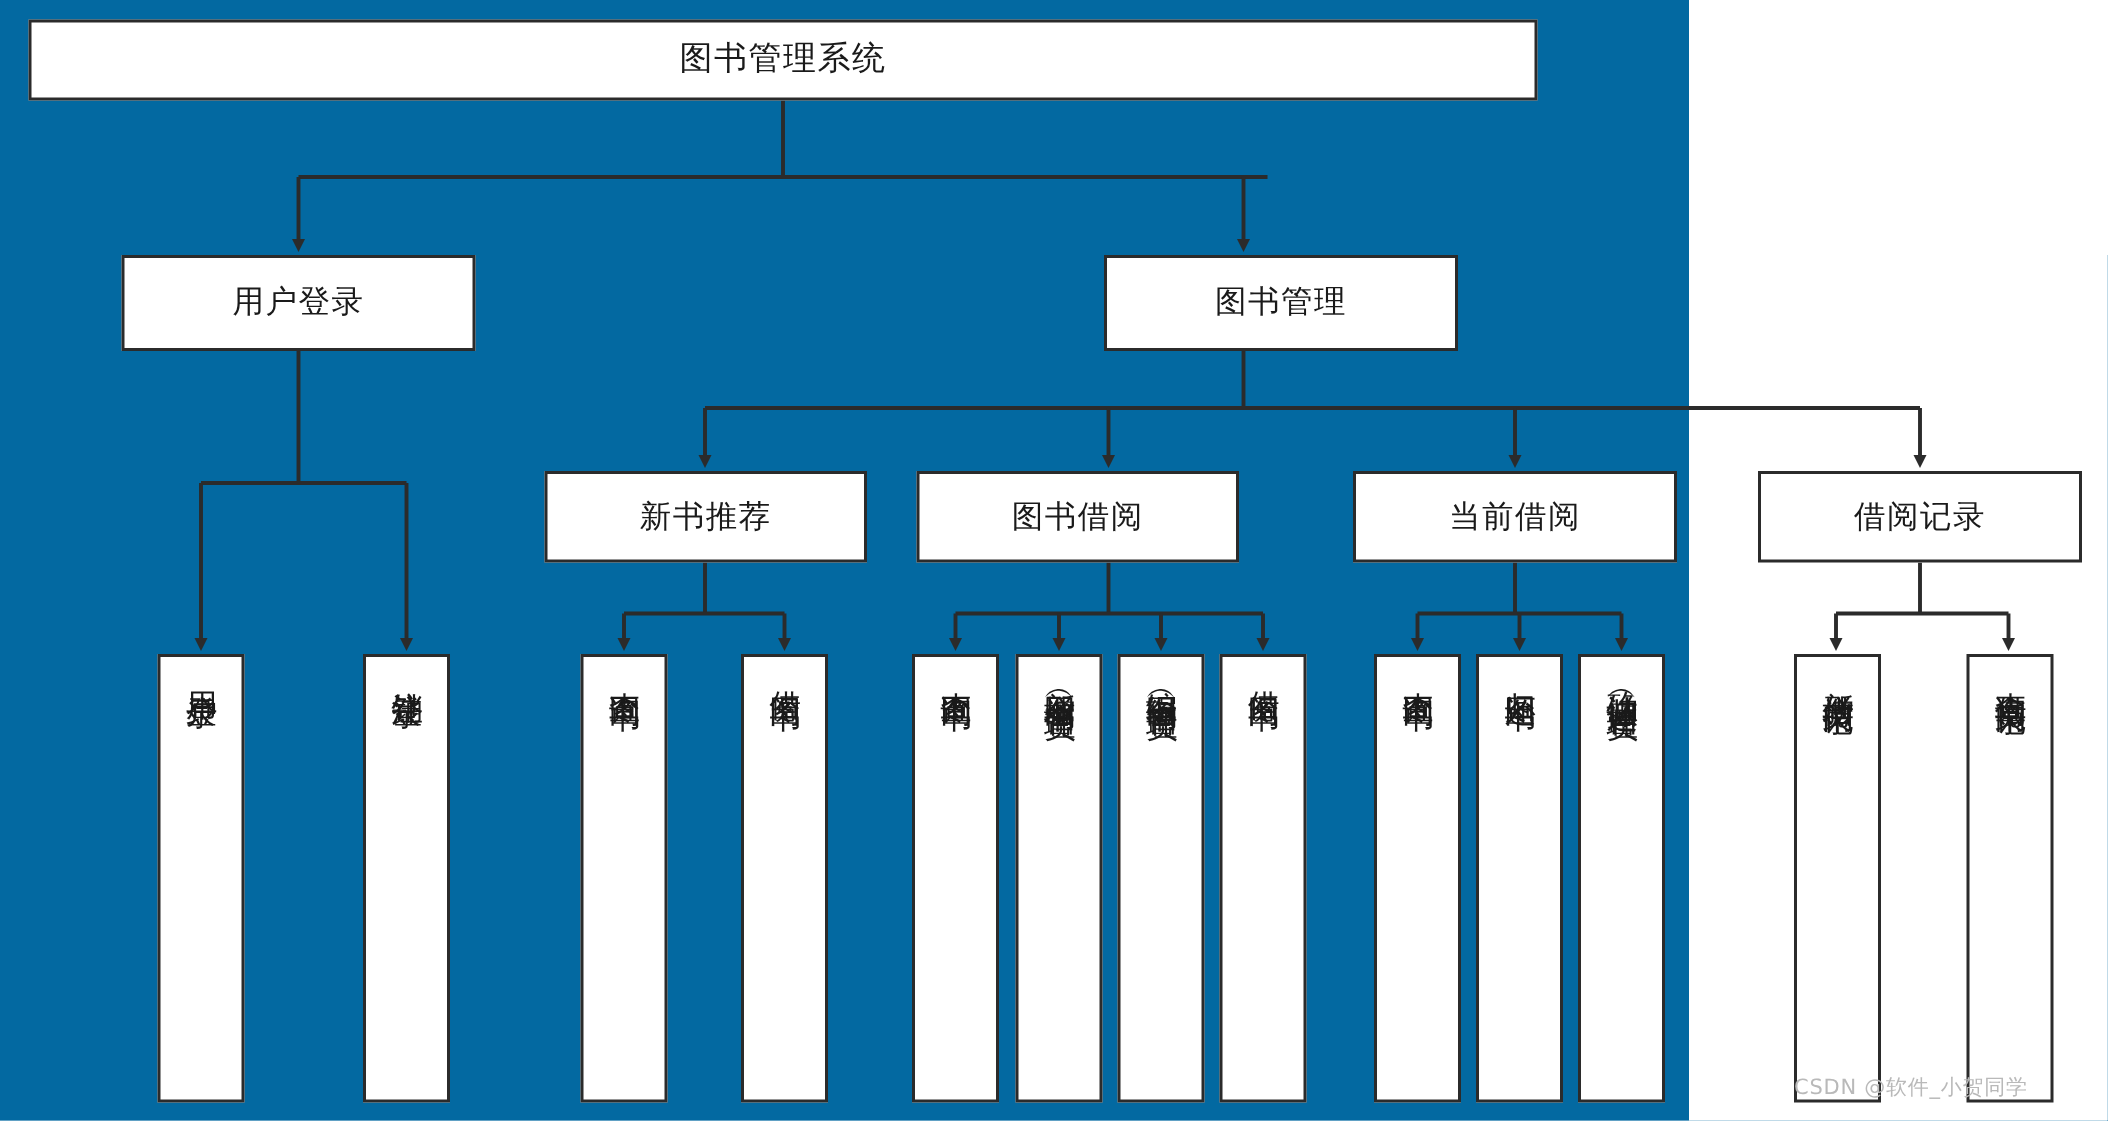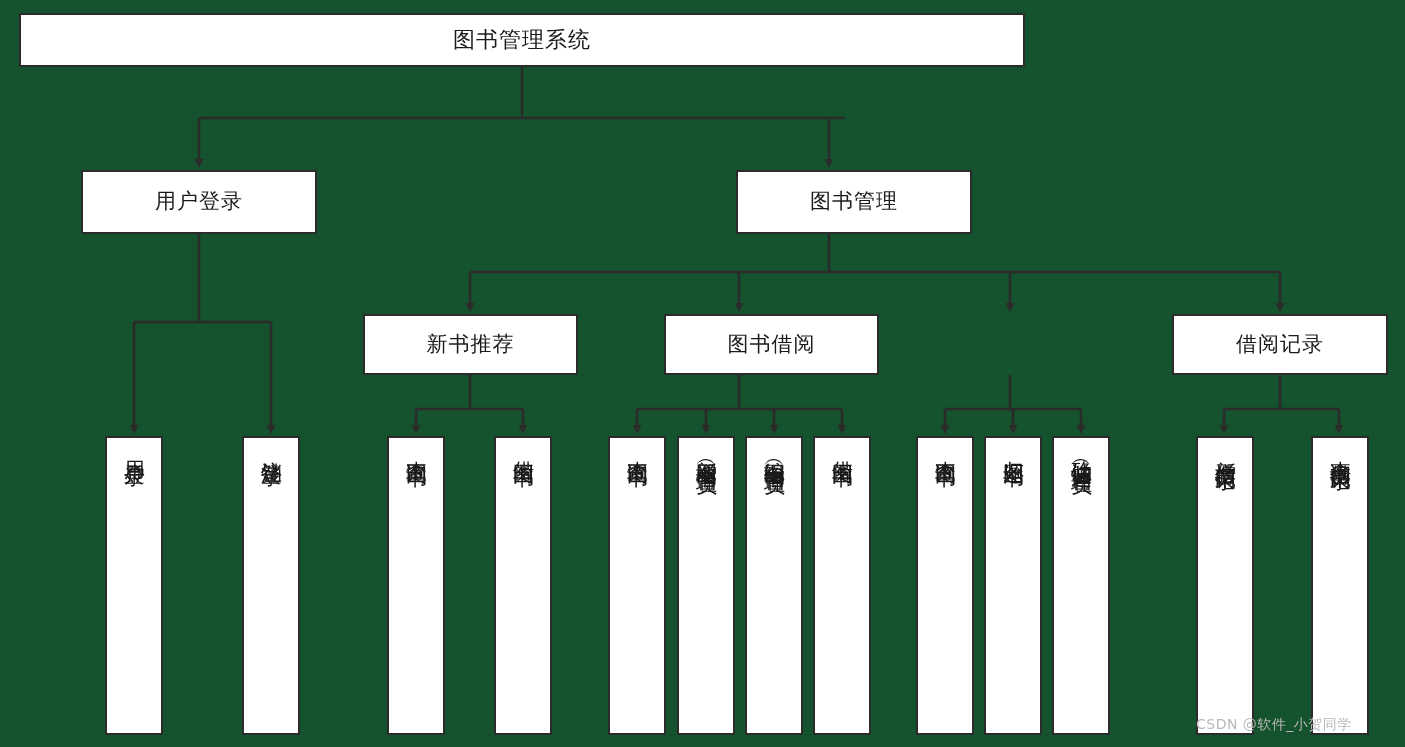--- a/index.html
+++ b/index.html
@@ -9,23 +9,23 @@
     background: #ffffff;
   }
   body {
     width: 1405px;
     height: 747px;
     overflow: hidden;
     font-family: "DejaVu Sans", "Liberation Sans", sans-serif;
   }
   #diagram-root {
     position: relative;
-    width: 1405px;
+    width: 1126px;
     height: 747px;
-    background: #14532d;
+    background: #0369a1;
   }
   svg.edges {
     position: absolute;
     left: 0;
     top: 0;
     width: 1405px;
     height: 747px;
     pointer-events: none;
   }
   .node {
@@ -137,22 +137,25 @@
   <div class="node horiz" style="left:81px; top:170px; width:236px; height:64px;">
     <span class="node-label">用户登录</span>
   </div>
   <div class="node horiz" style="left:736px; top:170px; width:236px; height:64px;">
     <span class="node-label">图书管理</span>
   </div>
 
   <div class="node horiz" style="left:363px; top:314px; width:215px; height:61px;">
     <span class="node-label">新书推荐</span>
   </div>
-  <div class="node horiz" style="left:664px; top:314px; width:215px; height:61px;align-items:center;">
+  <div class="node horiz" style="left:611px; top:314px; width:215px; height:61px;align-items:center;">
     <span class="node-label">图书借阅</span>
+  </div>
+  <div class="node horiz" style="left:902px; top:314px; width:216px; height:61px;">
+    <span class="node-label">当前借阅</span>
   </div>
   <div class="node horiz" style="left:1172px; top:314px; width:216px; height:61px;align-items:center;">
     <span class="node-label">借阅记录</span>
   </div>
 
   <div class="node leaf" style="left:105px; top:436px; width:58px; height:299px;">
     <span class="node-label">用户登录</span>
   </div>
   <div class="node leaf" style="left:242px; top:436px; width:58px; height:299px;">
     <span class="node-label">注销登录</span>

